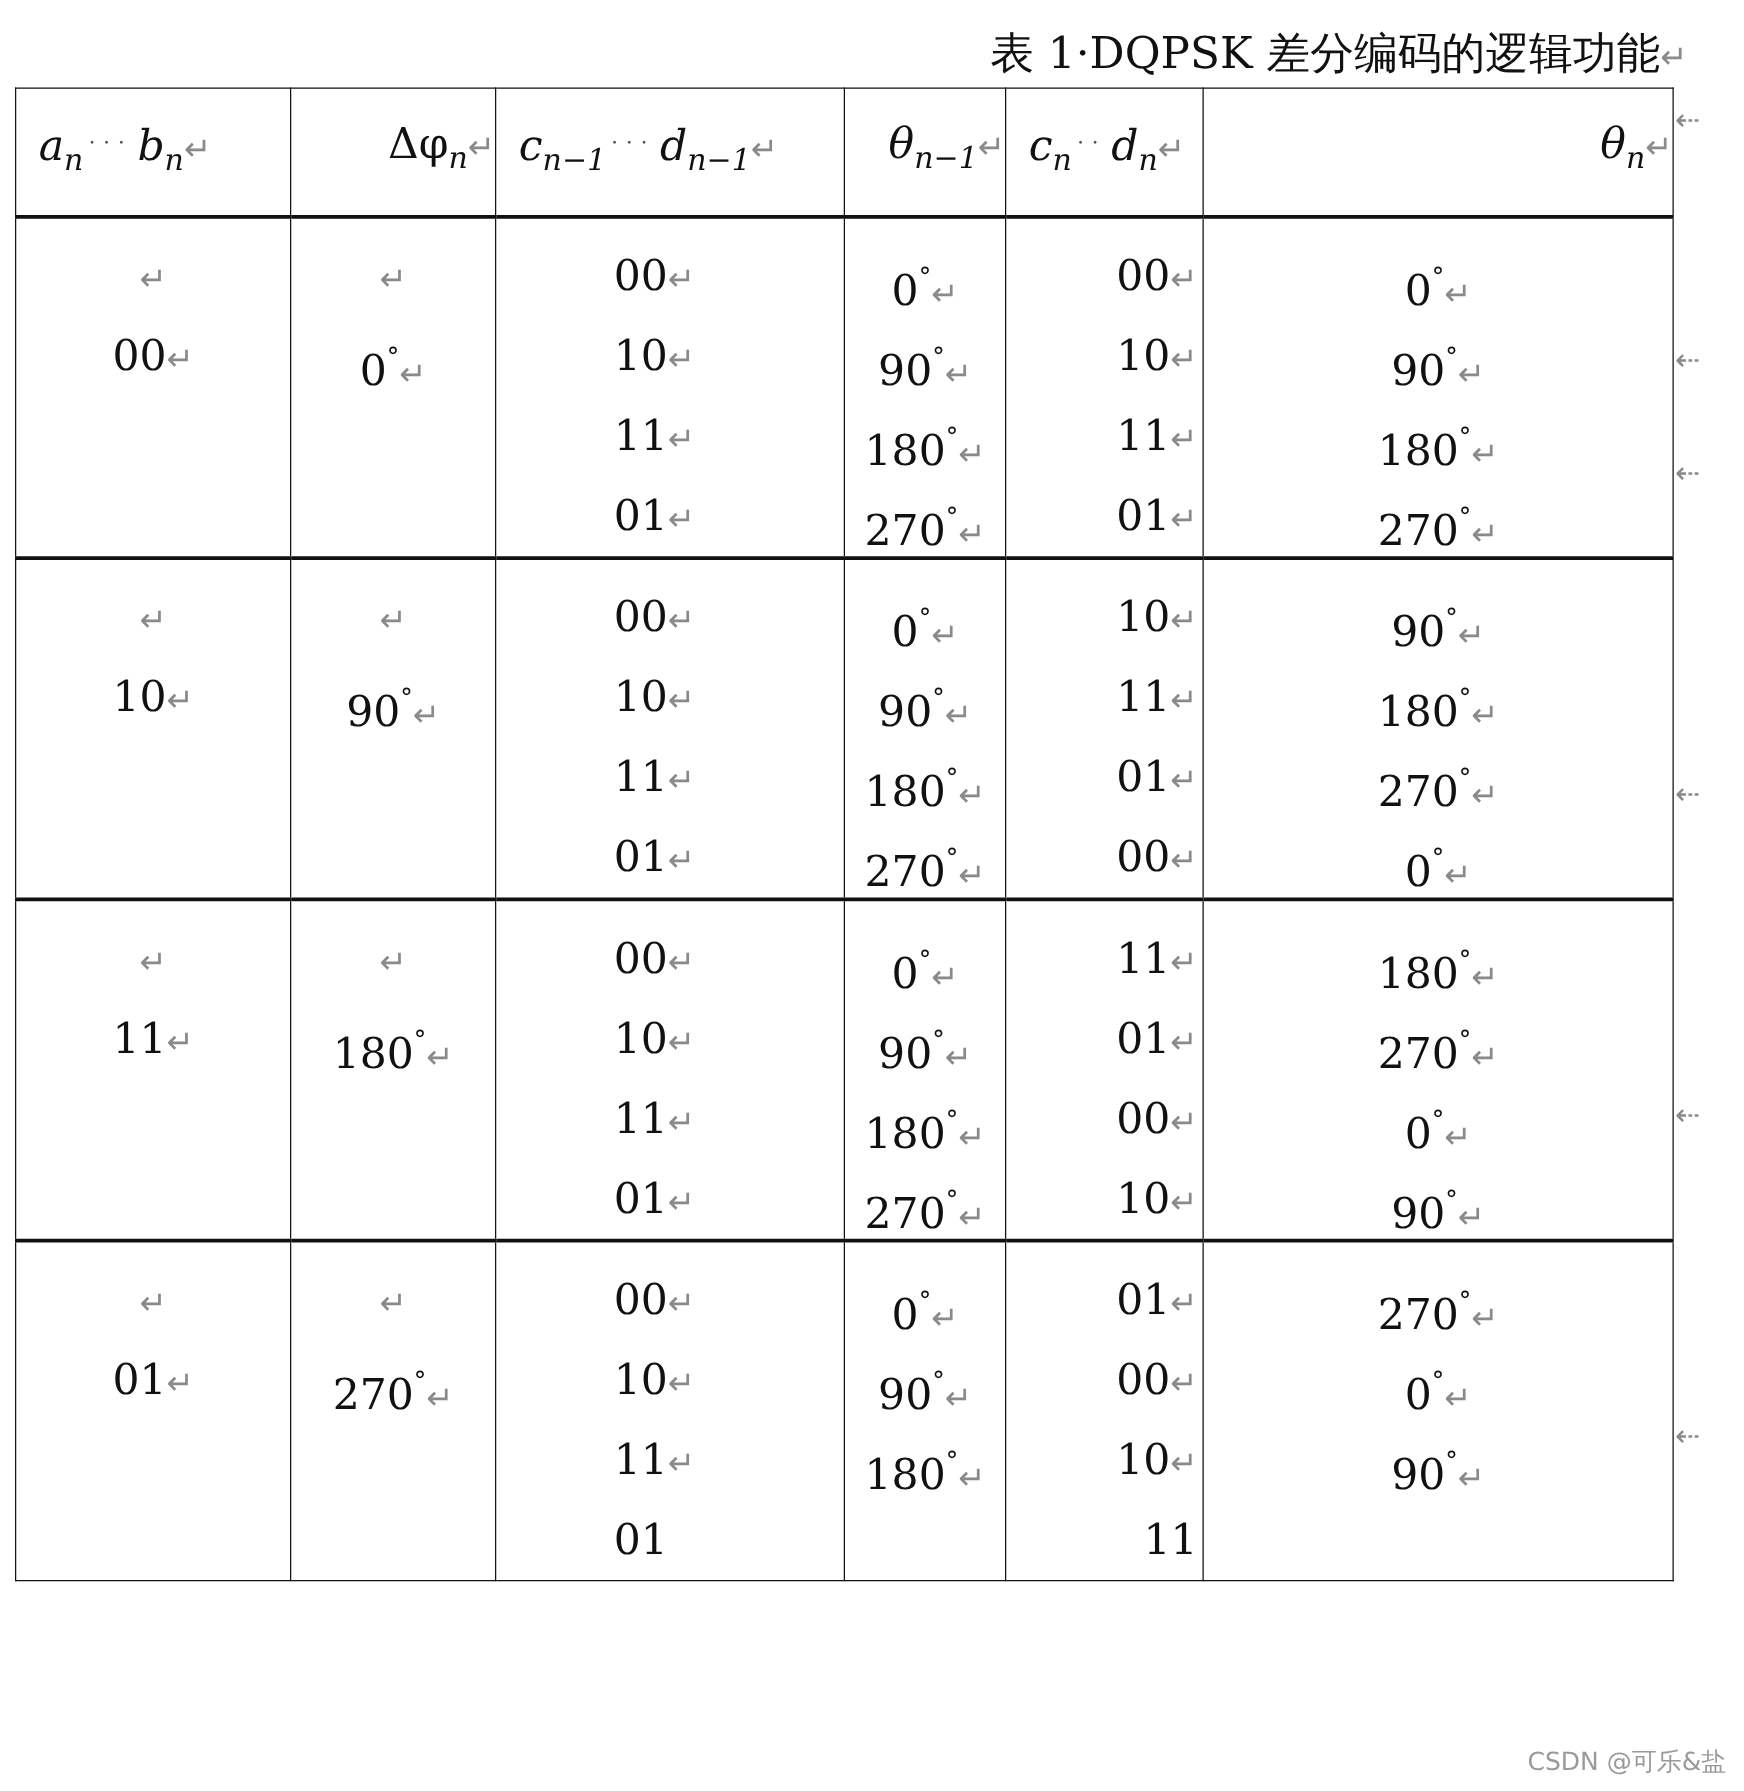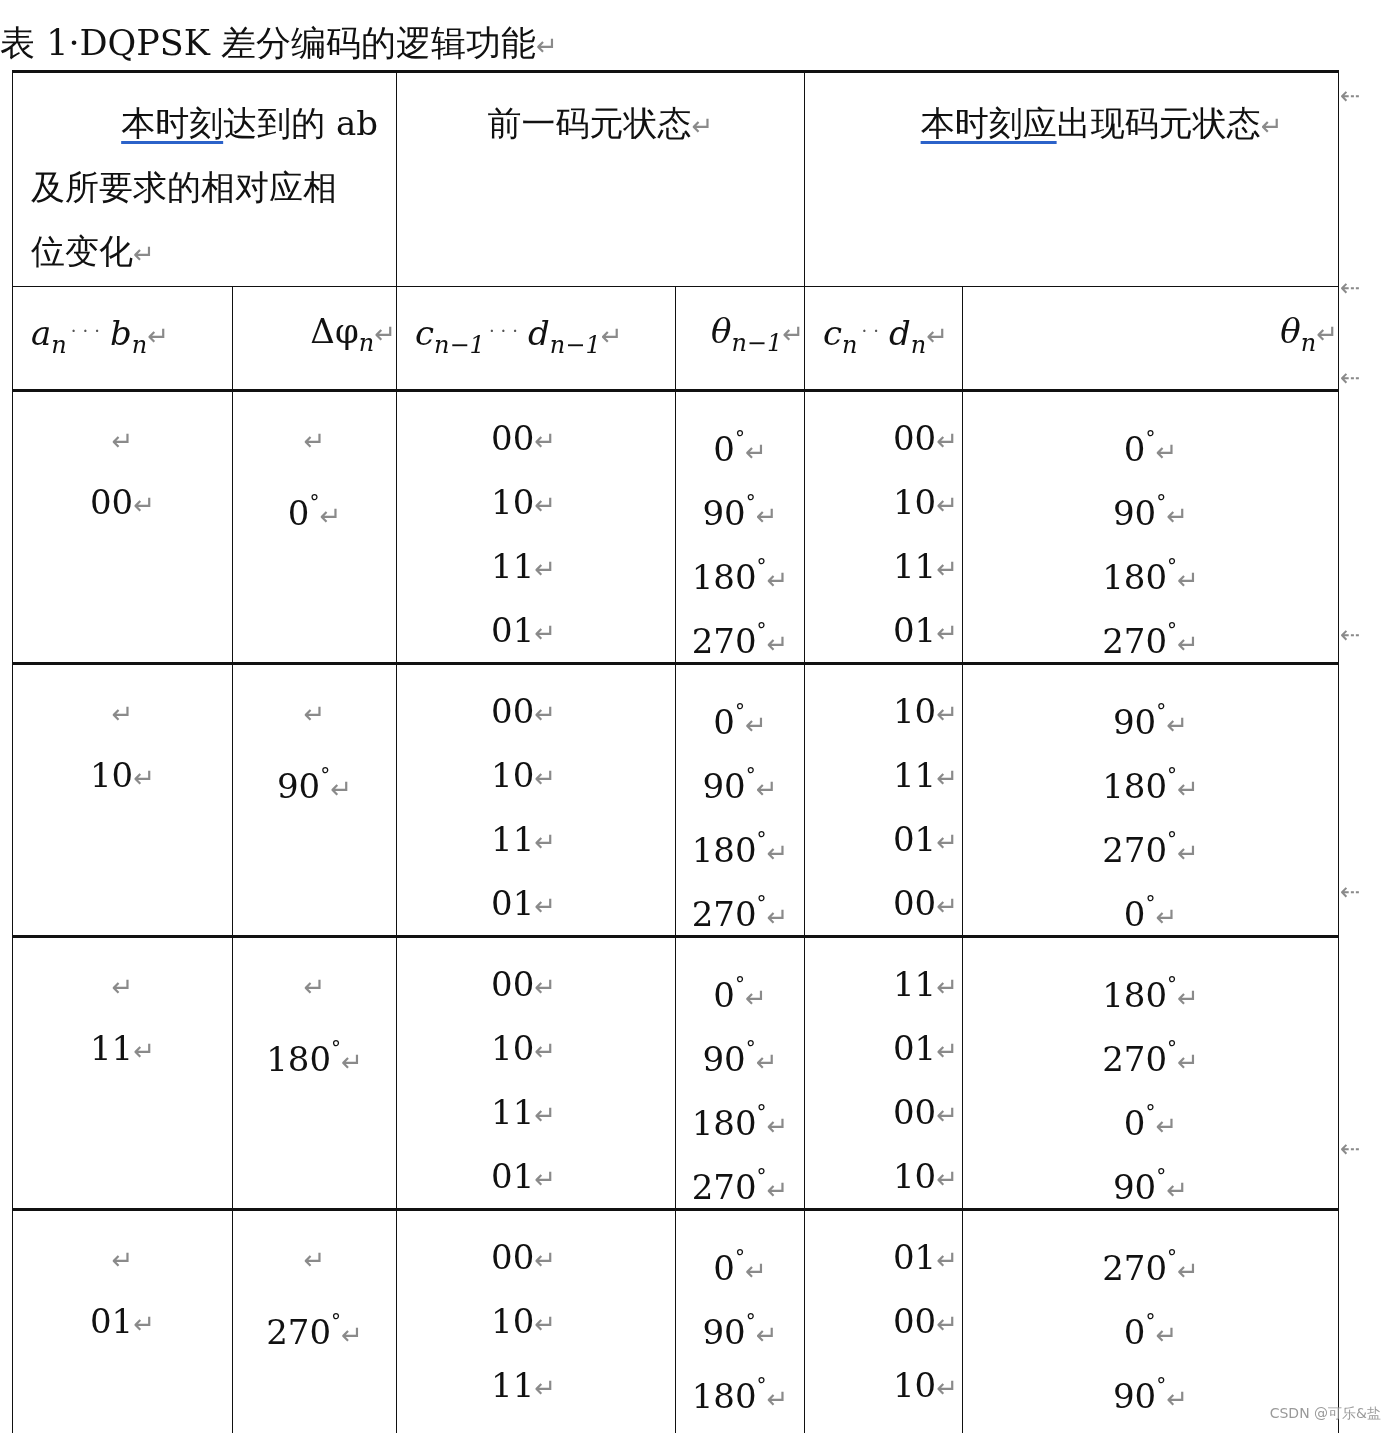--- a/index.html
+++ b/index.html
@@ -1,18 +1,18 @@
 <!DOCTYPE html>
 <html><head>
 <meta charset="utf-8">
 <style>
   html, body { margin: 0; padding: 0; background: #ffffff; }
   body { width: 1395px; height: 1433px; position: relative; overflow: hidden;
          font-family: "DejaVu Serif", "Liberation Serif", serif; color: #111; }
-  .title { position: absolute; left: 0; width: 1350px; top: 18px; text-align: left;
+  .title { position: absolute; left: 0; width: 1350px; top: 18px; text-align: right;
            font-size: 35px; line-height: 50px; letter-spacing: 0px; }
   .pm { color: #8a8a8a; font-size: 26px; font-family: "DejaVu Sans", sans-serif; }
   table.t { position: absolute; left: 12px; top: 70px; border-collapse: collapse;
             table-layout: fixed; width: 1326px; }
   table.t td { border: 1px solid #111; padding: 0; vertical-align: top; font-size: 34px; }
   table.t tr.top td { border-top: 3px solid #111; }
   table.t tr.sep td { border-top: 3px solid #111; }
   table.t tr.last td { border-bottom: 1px solid #111; }
   .hdr1 { height: 190px; }
   .hdr-a { padding: 18px 14px 0 18px !important; line-height: 64px; }
@@ -29,53 +29,40 @@
   .center { text-align: right; }
   .grp td { height: 255px; }
   .cell-stack { display: flex; flex-direction: column; padding-top: 14px; }
   .cell-stack span.v { height: 64px; line-height: 64px; display: block; }
   .first-col { text-align: center; }
   .first-col .blank { height: 64px; line-height: 64px; padding-top: 14px; }
   .first-col .val { height: 64px; line-height: 64px; }
   sup.deg { font-size: 20px; vertical-align: 16px; }
   .margin-mark { position: absolute; left: 1340px; color: #8a8a8a; font-size: 24px;
                  font-family: "DejaVu Sans", sans-serif; }
-  .watermark { position: absolute; right: 14px; bottom: 10px; font-size: 14px; color: #9a9a9a;
+  .watermark { position: absolute; right: 14px; bottom: 10px; font-size: 20px; color: #9a9a9a;
                font-family: "DejaVu Sans", sans-serif; }
 </style>
 </head>
 <body>
 
 <div class="title">
   <span>表 1·DQPSK 差分编码的逻辑功能</span><span class="pm">↵</span>
 </div>
 
 <table class="t">
   <colgroup>
     <col style="width:220px">
       <col style="width:164px">
       <col style="width:279px">
     <col style="width:129px">
       <col style="width:158px">
       <col style="width:376px">
   </colgroup>
   <tbody>
-      <tr class="top hdr1">
-    <td colspan="2" class="hdr-a">
-      <div class="line1"><span class="u">本时刻</span><span>达到的 ab</span></div>
-      <div>及所要求的相对应相</div>
-      <div><span>位变化</span><span class="pm">↵</span></div>
-    </td>
-    <td colspan="2" class="hdr-b">
-      <span>前一码元状态</span><span class="pm">↵</span>
-    </td>
-    <td colspan="2" class="hdr-c">
-      <span class="u">本时刻应</span><span>出现码元状态</span><span class="pm">↵</span>
-    </td>
-  </tr>
   <tr class="hdr2">
     <td class="left sym"><span>a</span><sub>n</sub><span class="dots">···</span><span>b</span><sub>n</sub><span class="pm">↵</span></td>
     <td class="center sym"><span style="font-style:normal">Δφ</span><sub>n</sub><span class="pm">↵</span></td>
     <td class="left sym"><span>c</span><sub>n−1</sub><span class="dots">···</span><span>d</span><sub>n−1</sub><span class="pm">↵</span></td>
     <td class="center sym"><span>θ</span><sub>n−1</sub><span class="pm">↵</span></td>
     <td class="left sym" style="padding-left:14px"><span>c</span><sub>n</sub><span class="dots">··</span><span>d</span><sub>n</sub><span class="pm">↵</span></td>
     <td class="center sym"><span>θ</span><sub>n</sub><span class="pm">↵</span></td>
   </tr>
   </tbody>
     <tbody id="groups-body">

